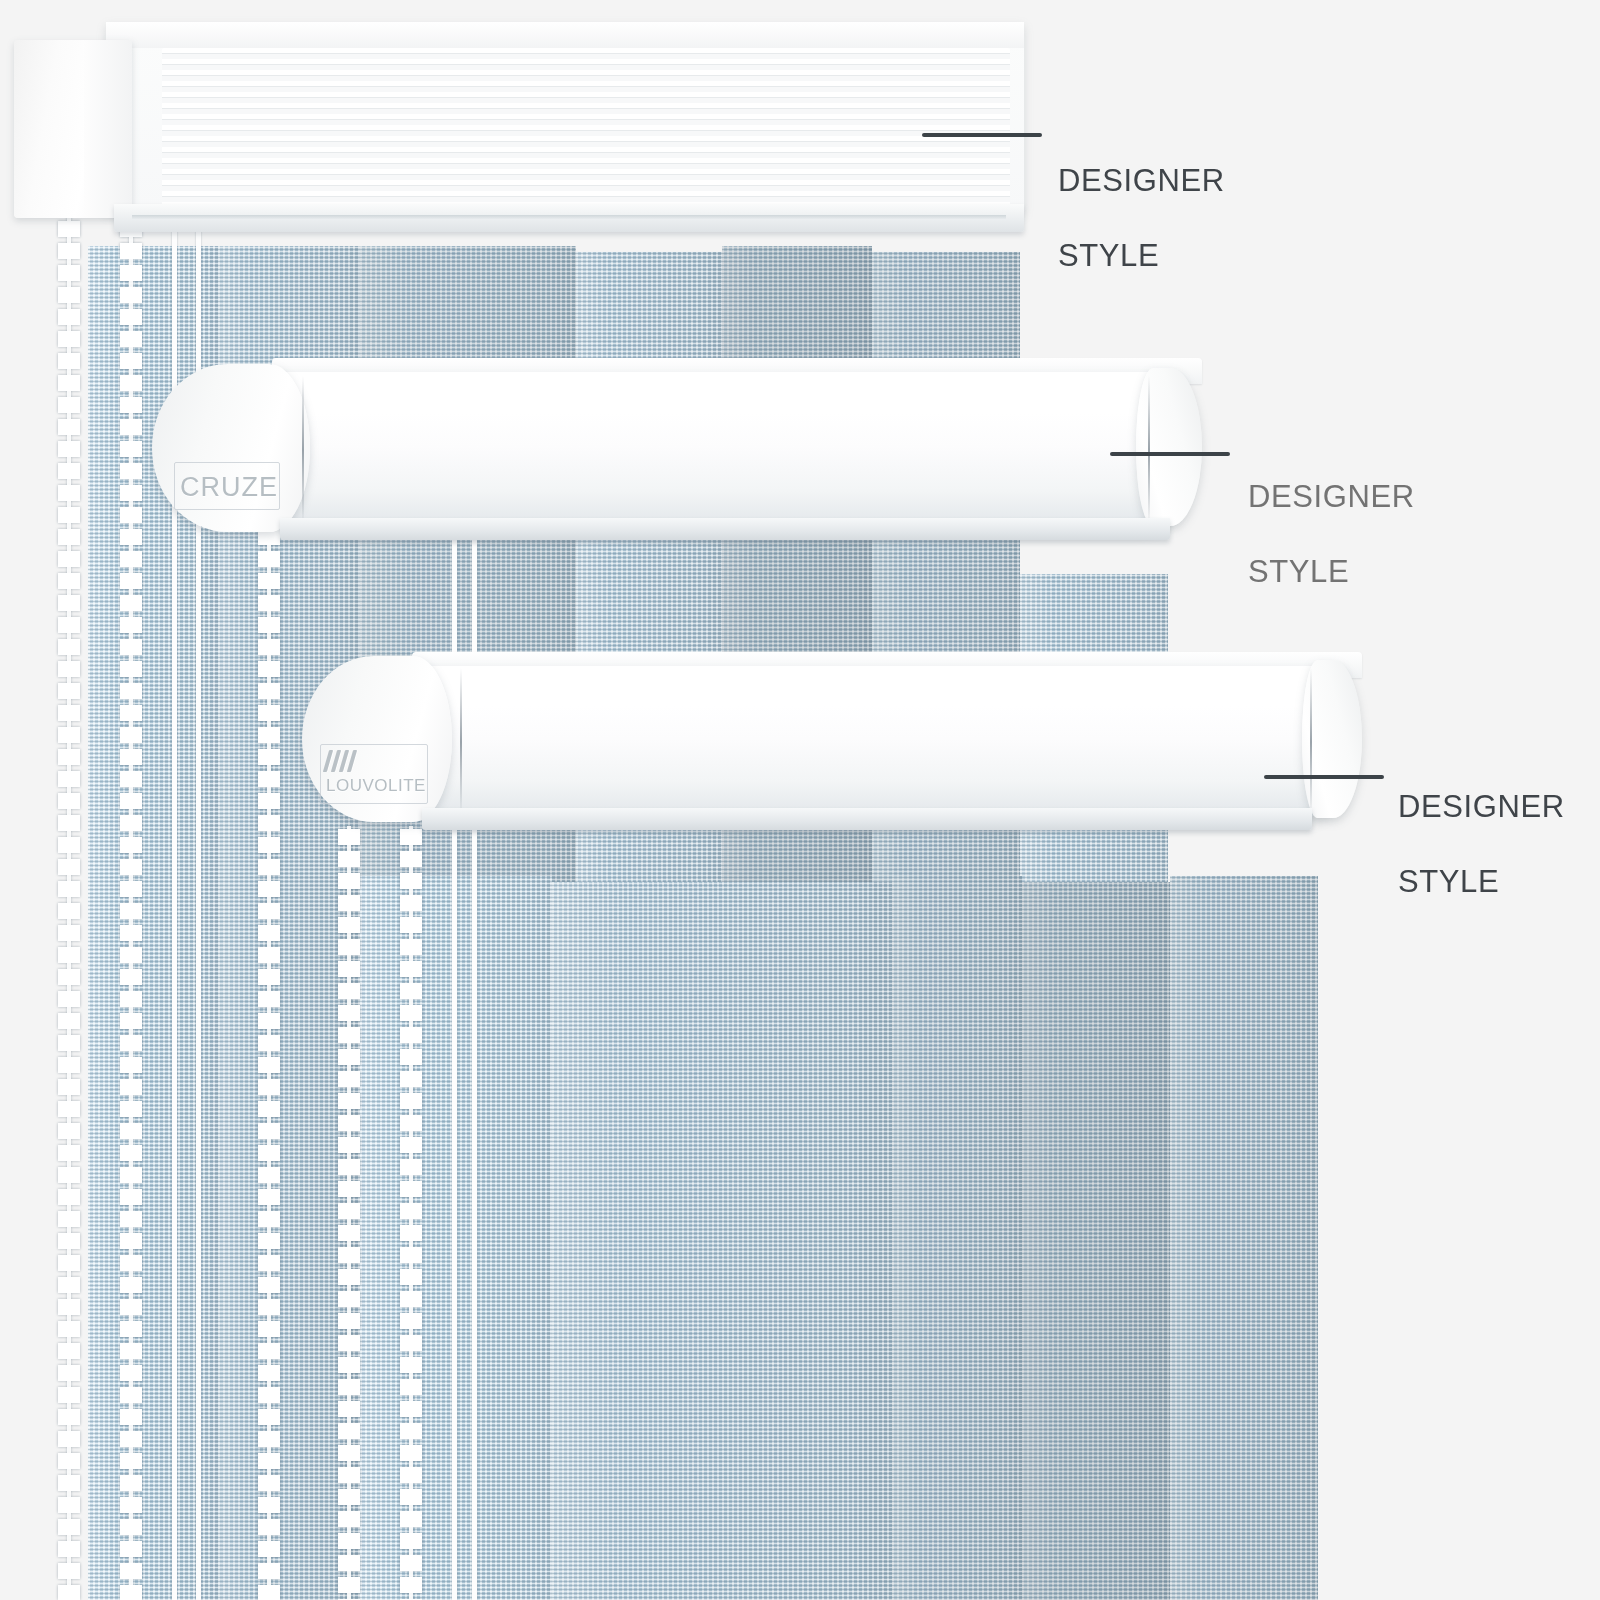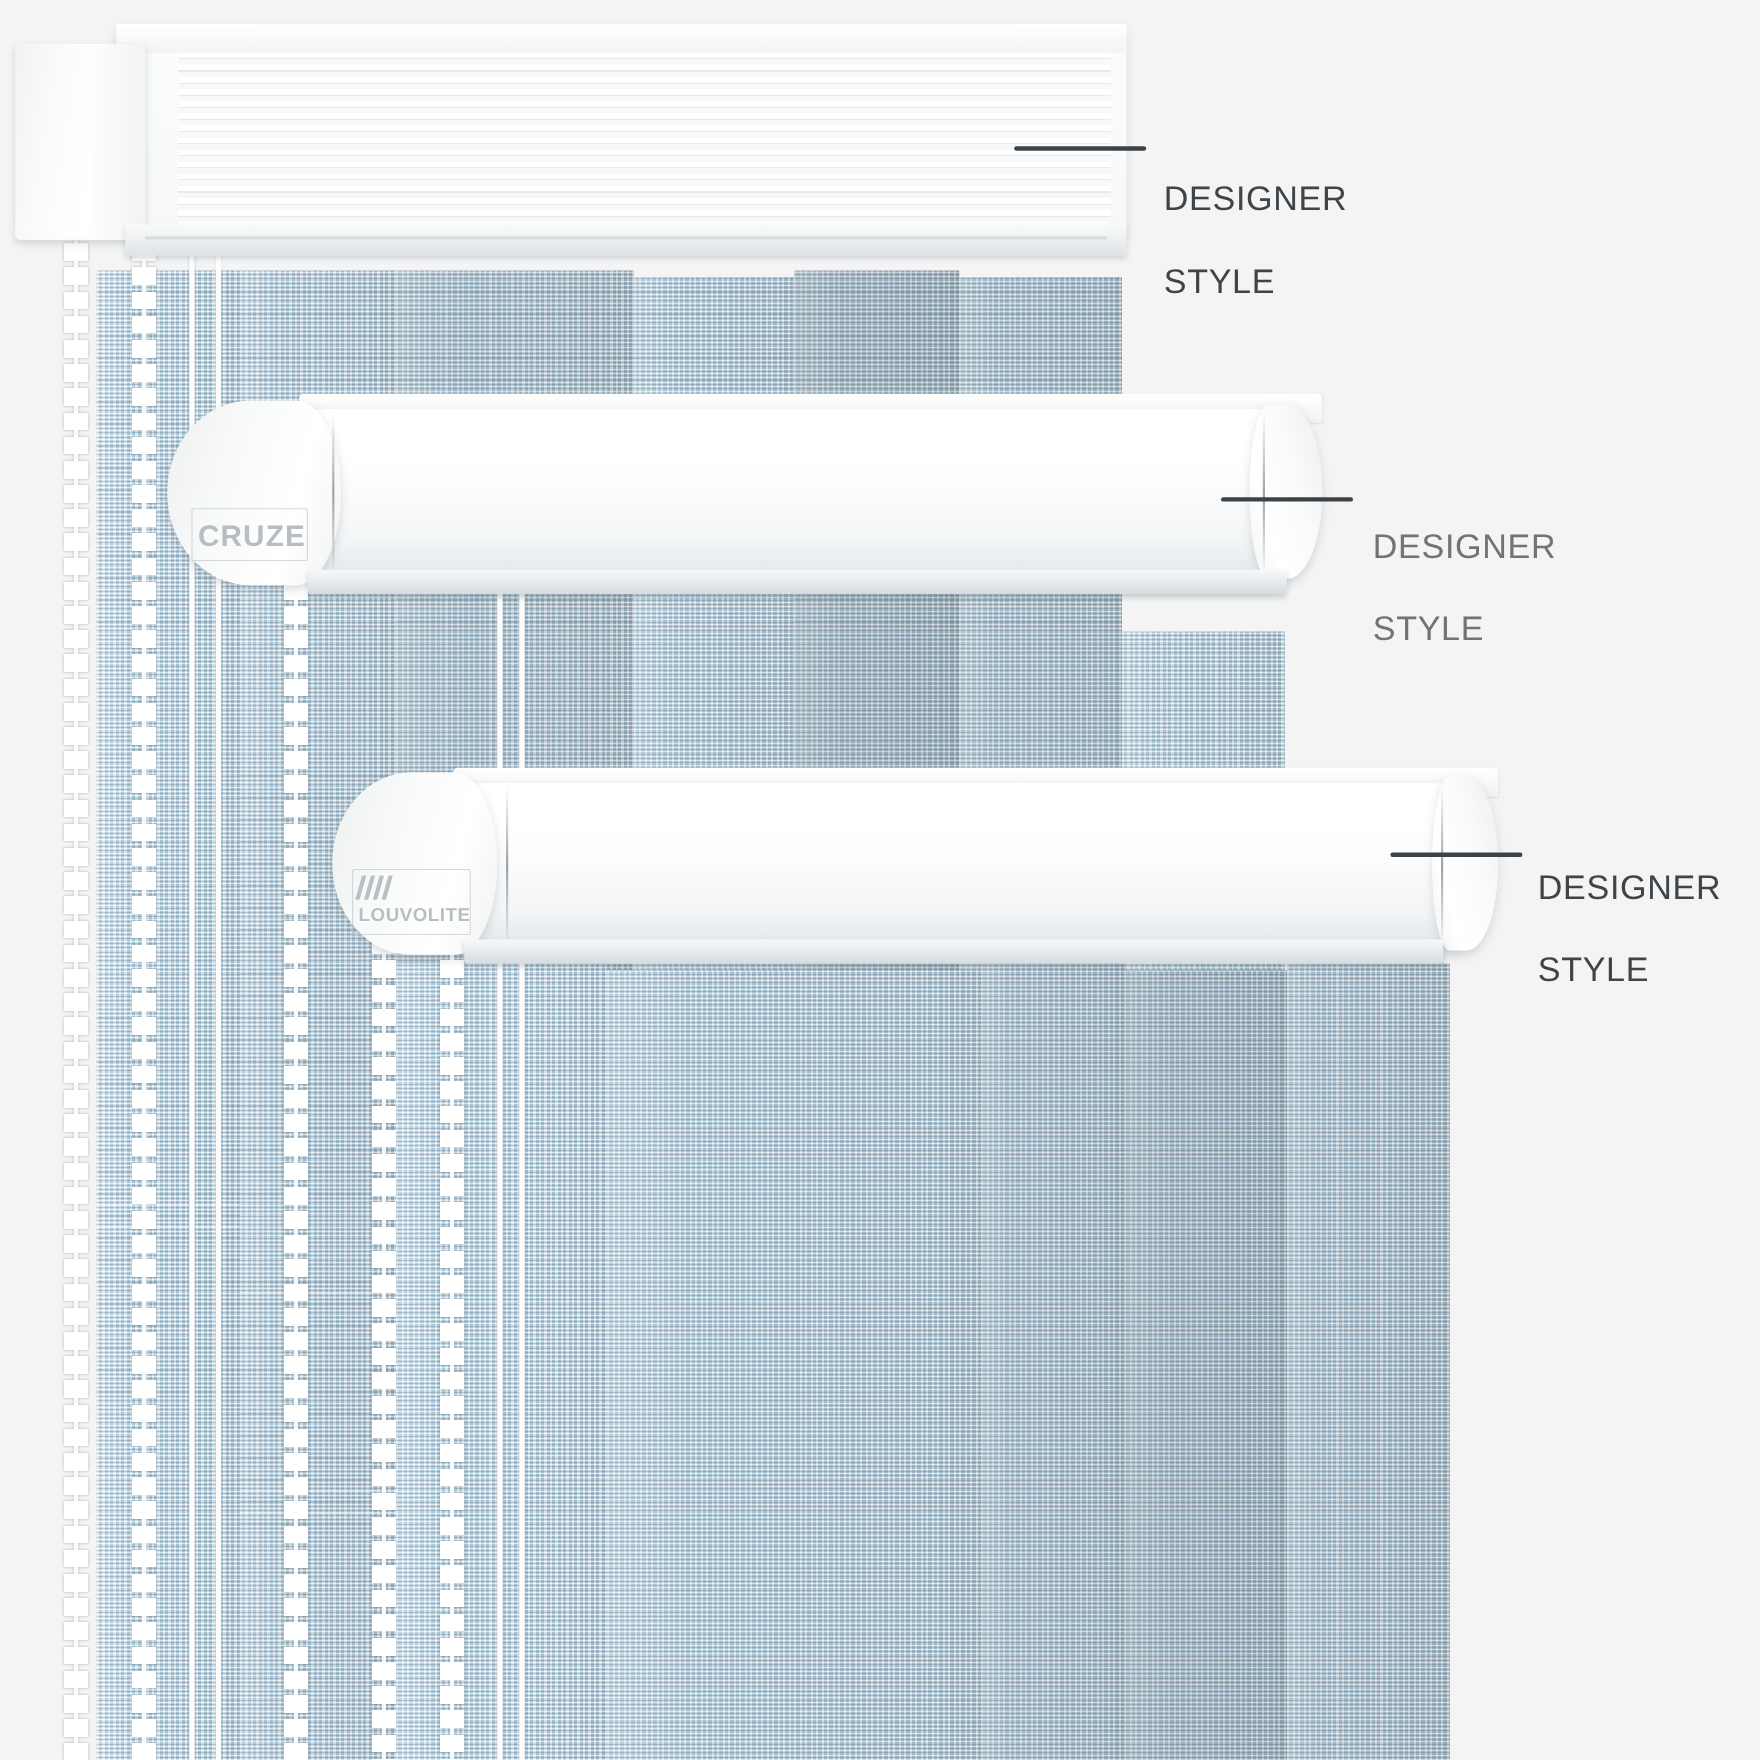--- a/index.html
+++ b/index.html
@@ -134,21 +134,21 @@
     background:linear-gradient(180deg,#f6f8f9,#e4e8eb 60%,#d6dbdf);
     border-radius:0 0 3px 3px;
     box-shadow:0 3px 5px rgba(115,128,139,.3);
   }
 
   
   .emboss{
     position:absolute;
     color:rgba(176,184,190,.92);
     text-shadow:0 1px 0 rgba(255,255,255,.95);
-    letter-spacing:1px;font-weight:700;
+    letter-spacing:1px;font-weight:400;
     user-select:none;
   }
   .emboss-box{
     position:absolute;
     border:1px solid rgba(196,203,209,.75);
     border-radius:2px;
   }
   .slashes{position:absolute;display:flex;gap:4px;}
   .slashes i{
     display:block;width:4px;height:22px;
@@ -233,21 +233,21 @@
     <div class="round-seam" style="left:150px;top:18px;height:148px;"></div>
     <div class="round-seam" style="left:996px;top:18px;height:148px;"></div>
     <div class="round-track" style="left:128px;top:160px;width:890px;"></div>
   </div>
 
   <div class="carrier deep" style="left:580px;top:826px;"></div>
   <div class="carrier" style="left:746px;top:826px;"></div>
   <div class="carrier" style="left:898px;top:826px;"></div>
   <div class="carrier" style="left:1042px;top:826px;"></div>
 
-  <div class="round-rail" style="left:302px;top:698px;width:1060px;height:172px;">
+  <div class="round-rail" style="left:302px;top:652px;width:1060px;height:172px;">
     <div class="round-top" style="left:110px;width:950px;"></div>
     <div class="round-body" style="left:110px;top:14px;width:930px;height:152px;"></div>
     <div class="round-endcap-l" style="left:0px;top:4px;width:150px;height:166px;">
       <div class="emboss-box" style="left:18px;top:88px;width:106px;height:58px;"></div>
       <div class="slashes" style="left:24px;top:94px;">
         <i></i>
           <i></i>
           <i></i>
           <i></i>
       </div>

